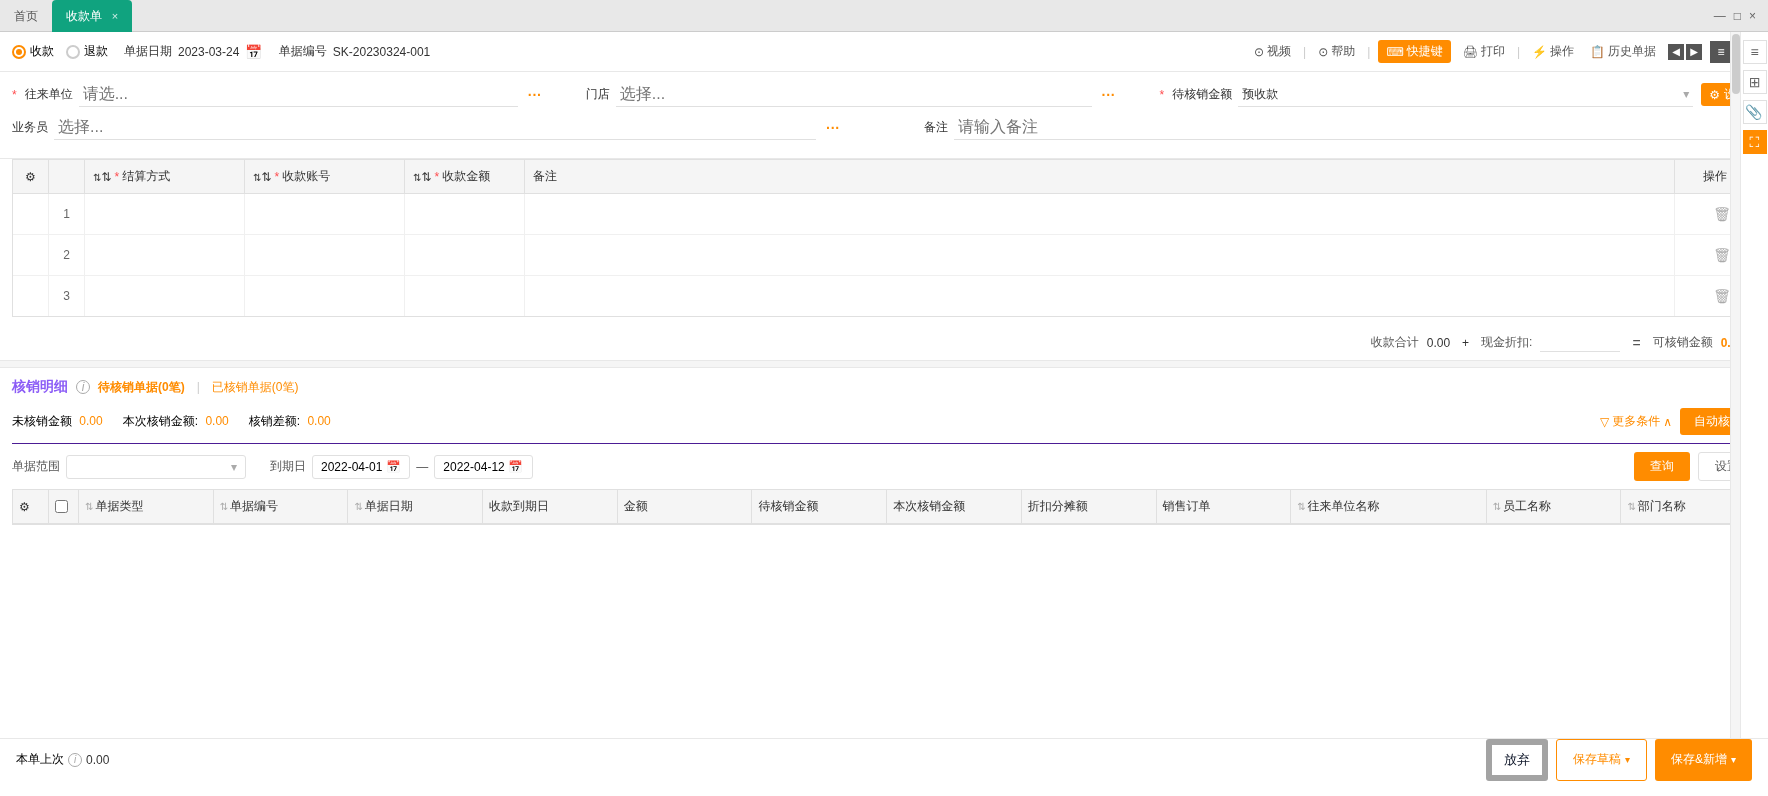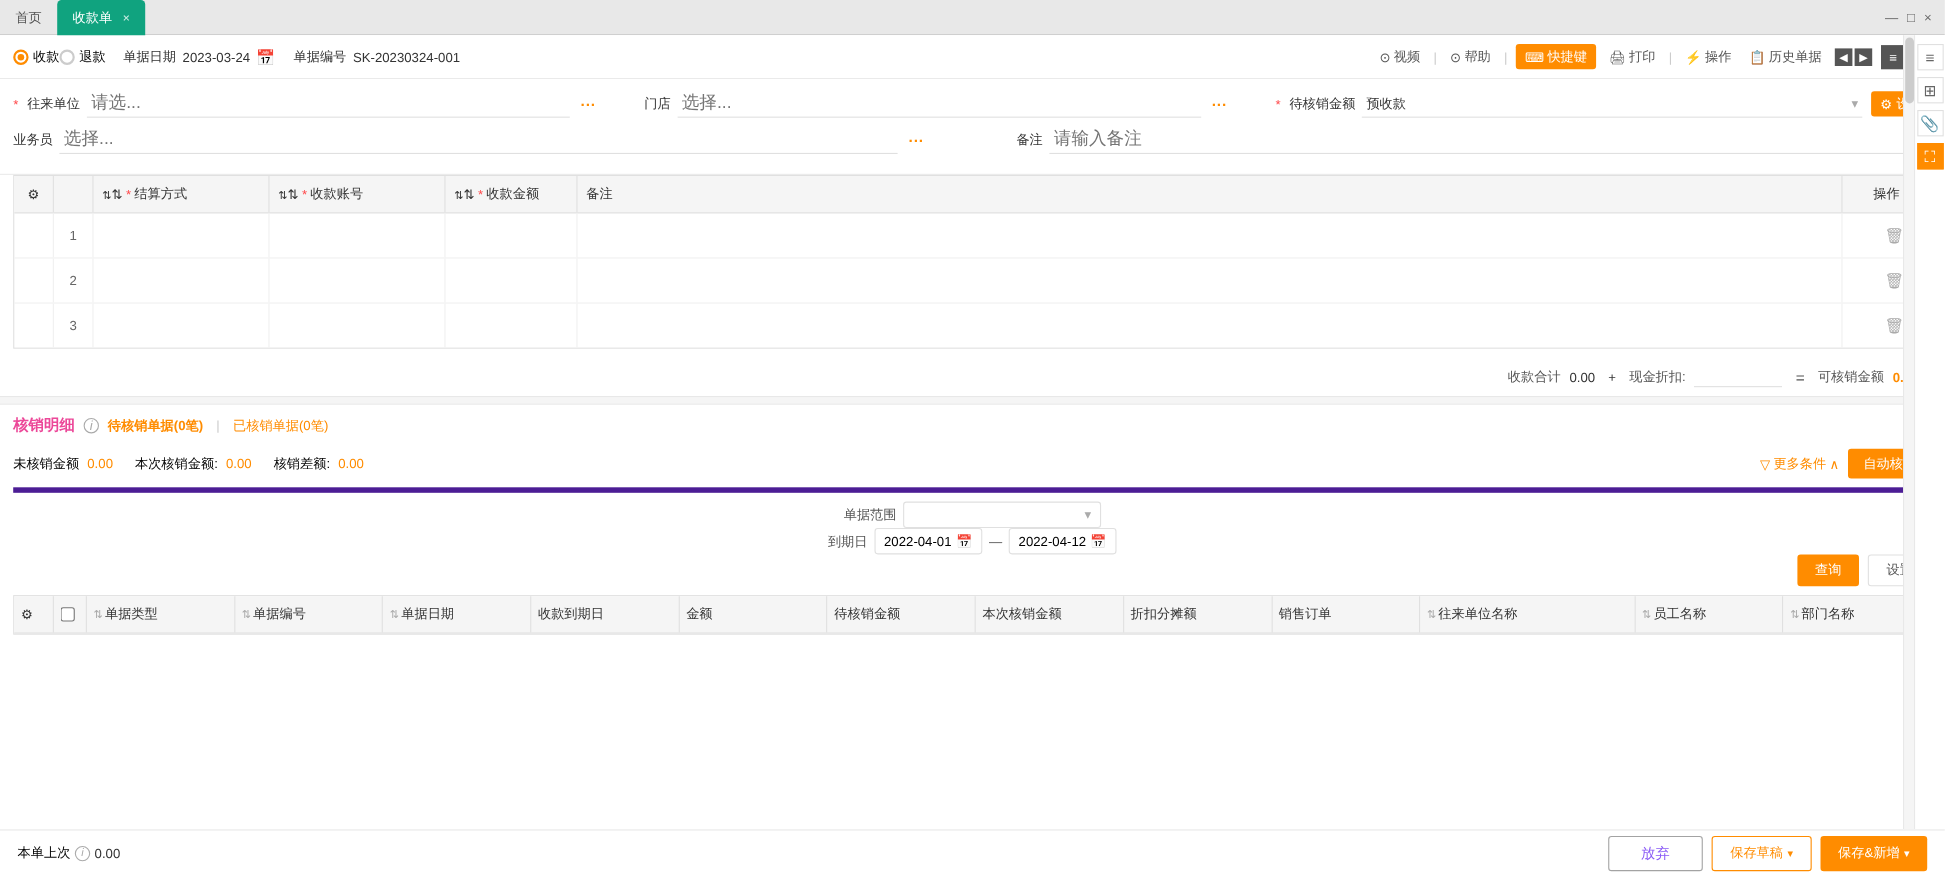--- a/index.html
+++ b/index.html
@@ -10,21 +10,21 @@
     .tab-item { padding: 0 14px; height: 32px; line-height: 32px; cursor: pointer; font-size: 13px; color: #555; }
     .tab-item.active { background: #10a37f; color: white; border-radius: 4px 4px 0 0; }
     .tab-close { margin-left: 6px; font-size: 11px; cursor: pointer; opacity: 0.8; }
     .tab-bar-right { margin-left: auto; display: flex; align-items: center; gap: 8px; padding-right: 12px; color: #666; font-size: 14px; cursor: pointer; }
     
     
     .main-content { background: white; height: calc(796px - 32px); overflow-y: auto; }
     
     
     .top-toolbar { display: flex; align-items: center; padding: 8px 12px; border-bottom: 1px solid #e8e8e8; gap: 16px; background: white; }
-    .radio-group { display: flex; align-items: center; }
+    .radio-group { display: flex; gap: 12px; align-items: center; }
     .radio-item { display: flex; align-items: center; gap: 4px; cursor: pointer; }
     .radio-dot { width: 14px; height: 14px; border-radius: 50%; border: 2px solid #ccc; display: flex; align-items: center; justify-content: center; }
     .radio-dot.active { border-color: #ff8c00; }
     .radio-dot.active::after { content: ''; width: 6px; height: 6px; background: #ff8c00; border-radius: 50%; }
     .toolbar-field { display: flex; align-items: center; gap: 6px; }
     .toolbar-label { color: #333; white-space: nowrap; }
     .toolbar-value { color: #333; font-weight: 500; }
     .toolbar-icon { color: #ff8c00; cursor: pointer; font-size: 14px; }
     .toolbar-right { margin-left: auto; display: flex; align-items: center; gap: 8px; }
     .toolbar-btn { display: flex; align-items: center; gap: 3px; color: #555; cursor: pointer; padding: 2px 4px; font-size: 12px; }
@@ -76,46 +76,46 @@
     .footer-orange { color: #ff8c00; font-weight: bold; }
     .footer-input { border: none; border-bottom: 1px solid #e0e0e0; width: 80px; outline: none; padding: 2px 4px; }
     .footer-eq { color: #555; font-size: 14px; }
     
     
     .section-divider { height: 8px; background: #f5f5f5; border-top: 1px solid #e8e8e8; border-bottom: 1px solid #e8e8e8; }
     
     
     .verify-section { padding: 10px 12px; background: white; }
     .verify-title { display: flex; align-items: center; gap: 8px; margin-bottom: 8px; }
-    .verify-title-text { font-size: 14px; font-weight: bold; color: #ec4899; }
+    .verify-title-text { font-size: 14px; font-weight: bold; color: #8b5cf6; }
     .verify-info-icon { color: #aaa; cursor: pointer; font-size: 12px; border: 1px solid #aaa; border-radius: 50%; width: 14px; height: 14px; display: flex; align-items: center; justify-content: center; font-style: italic; }
     .verify-tabs { display: flex; gap: 12px; align-items: center; }
     .verify-tab { color: #ff8c00; cursor: pointer; font-size: 12px; }
     .verify-tab.active { font-weight: bold; }
     .verify-tab-sep { color: #ccc; }
     .verify-stat-val { color: #ff8c00; font-weight: 500; }
     .verify-actions { margin-left: auto; display: flex; align-items: center; gap: 8px; }
     .filter-btn { color: #ff8c00; cursor: pointer; display: flex; align-items: center; gap: 3px; }
     .auto-btn { background: #ff8c00; color: white; border: none; padding: 5px 14px; border-radius: 3px; cursor: pointer; font-size: 12px; }
     .query-btn { background: #ff8c00; color: white; border: none; padding: 5px 16px; border-radius: 3px; cursor: pointer; font-size: 12px; }
     .setting-btn { background: white; color: #555; border: 1px solid #e0e0e0; padding: 5px 16px; border-radius: 3px; cursor: pointer; font-size: 12px; }
     
     
     .data-table { border: 1px solid #e0e0e0; }
     .data-table-header { display: flex; background: #f5f5f5; border-bottom: 1px solid #e0e0e0; }
     .dth-cell { padding: 8px 6px; font-weight: 500; color: #333; border-right: 1px solid #e0e0e0; display: flex; align-items: center; gap: 2px; white-space: nowrap; }
     .dth-cell:last-child { border-right: none; }
     
     
-    .bottom-bar { position: fixed; bottom: 0; left: 0; right: 0; height: 42px; background: white; border-top: 1px solid #e8e8e8; display: flex; align-items: center; padding: 0 16px; gap: 8px; z-index: 100; }
+    .bottom-bar { position: fixed; bottom: 16px; left: 0; right: 0; height: 42px; background: white; border-top: 1px solid #e8e8e8; display: flex; align-items: center; padding: 0 16px; gap: 8px; z-index: 100; }
     .bottom-left { display: flex; align-items: center; gap: 4px; }
     .bottom-info-icon { color: #aaa; border: 1px solid #aaa; border-radius: 50%; width: 14px; height: 14px; display: flex; align-items: center; justify-content: center; font-size: 10px; font-style: italic; }
     .bottom-val { font-weight: 500; color: #333; }
     .bottom-right { margin-left: auto; display: flex; gap: 8px; }
-    .btn-abandon { background: white; color: #8b5cf6; border: 1px solid #a3a3a3; padding: 6px 29px; border-radius: 3px; cursor: pointer; font-size: 13px; }
+    .btn-abandon { background: white; color: #0f172a; border: 6px solid #a3a3a3; padding: 6px 12px; border-radius: 3px; cursor: pointer; font-size: 13px; }
     .btn-save-draft { background: white; color: #ff8c00; border: 1px solid #ff8c00; padding: 6px 16px; border-radius: 3px; cursor: pointer; font-size: 13px; display: flex; align-items: center; gap: 4px; }
     .btn-save-new { background: #ff8c00; color: white; border: none; padding: 6px 16px; border-radius: 3px; cursor: pointer; font-size: 13px; display: flex; align-items: center; gap: 4px; }
     .btn-arrow { font-size: 10px; }
     
     
     .right-panel { position: fixed; right: 0; top: 32px; bottom: 42px; width: 28px; background: white; border-left: 1px solid #e8e8e8; display: flex; flex-direction: column; align-items: center; padding-top: 8px; gap: 6px; z-index: 50; }
     .panel-icon { width: 24px; height: 24px; display: flex; align-items: center; justify-content: center; cursor: pointer; color: #666; font-size: 14px; border: 1px solid #e0e0e0; }
     .panel-icon.active { background: #ff8c00; color: white; border-color: #ff8c00; }
     
     
@@ -380,21 +380,21 @@
       <div class="verify-actions">
         <span class="filter-btn">
           <span>▽</span>
           <span>更多条件</span>
           <span>∧</span>
         </span>
         <button class="auto-btn">自动核销</button>
       </div>
     </div>
 
-    <div style="display:flex; align-items:center; border-top:5px solid #4c1d95; padding:8px 0;flex-direction:column;">
+    <div style="display:flex; align-items:center; border-top:1px solid #4c1d95; padding:8px 0;">
       <div style="display:flex; align-items:center; gap:6px;">
         <span style="color:#555; white-space:nowrap;">单据范围</span>
         <div style="display:flex; align-items:center; gap:4px; border:1px solid #e0e0e0; border-radius:3px; padding:4px 8px; min-width:180px; cursor:pointer; background:white;">
           <span style="flex:1;"></span>
           <span style="color:#aaa;">▾</span>
         </div>
       </div>
       <div style="width:24px;"></div>
       <div style="display:flex; align-items:center; gap:6px;">
         <span style="color:#555; white-space:nowrap;font-family:Liberation Serif, serif;">到期日</span>

